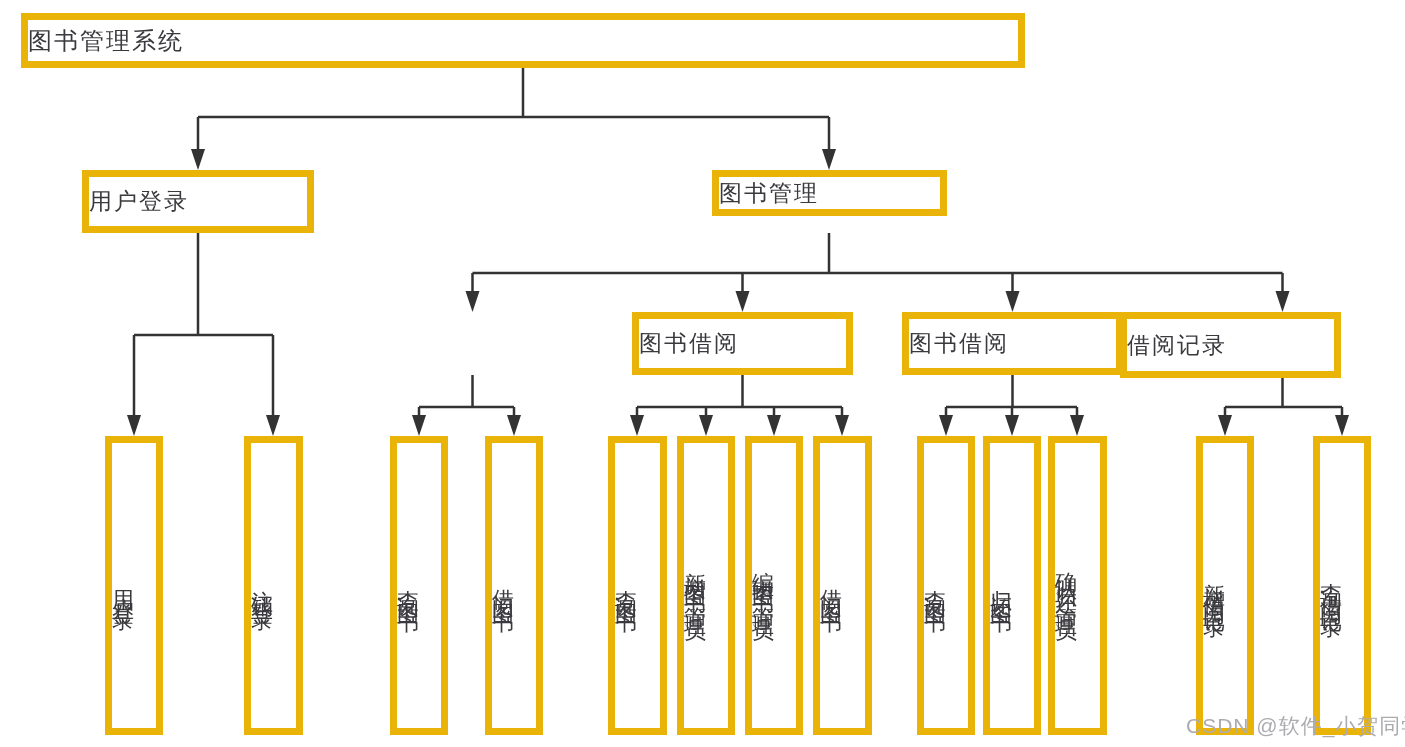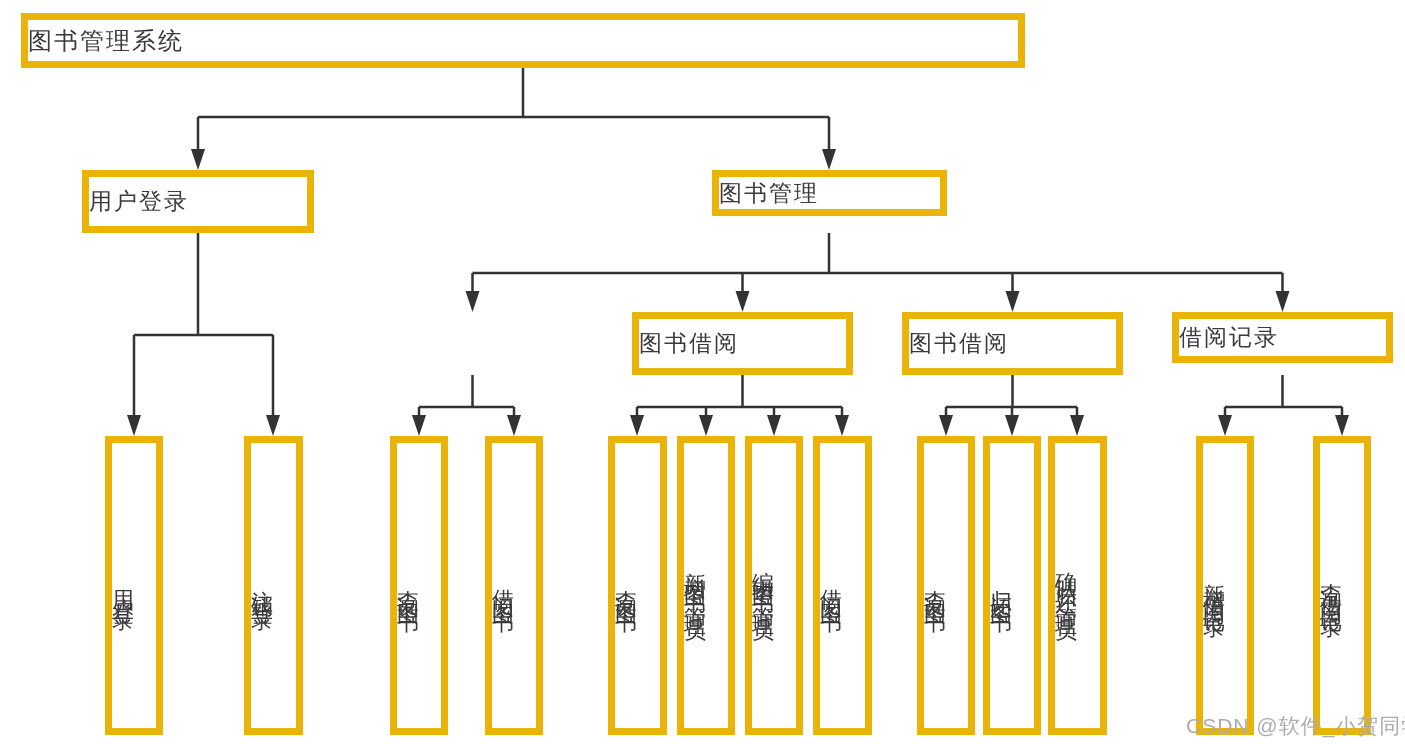--- a/index.html
+++ b/index.html
@@ -110,21 +110,21 @@
   <div class="node branch" style="left:712px; top:170px; width:235px; height:46px;">
     <span>图书管理</span>
   </div>
 
   <div class="node branch" style="left:632px; top:312px; width:221px; height:63px;">
     <span>图书借阅</span>
   </div>
   <div class="node branch" style="left:902px; top:312px; width:221px; height:63px;">
     <span>图书借阅</span>
   </div>
-  <div class="node branch" style="left:1172px; top:312px; width:221px; height:51px;">
+  <div class="node branch" style="left:1120px; top:312px; width:221px; height:66px;">
     <span>借阅记录</span>
   </div>
 
   <div class="node leaf" style="left:105px; top:436px; width:58px; height:299px;">
     <span class="vtext">用户登录</span>
   </div>
   <div class="node leaf" style="left:244px; top:436px; width:59px; height:299px;">
     <span class="vtext">注销登录</span>
   </div>
 

